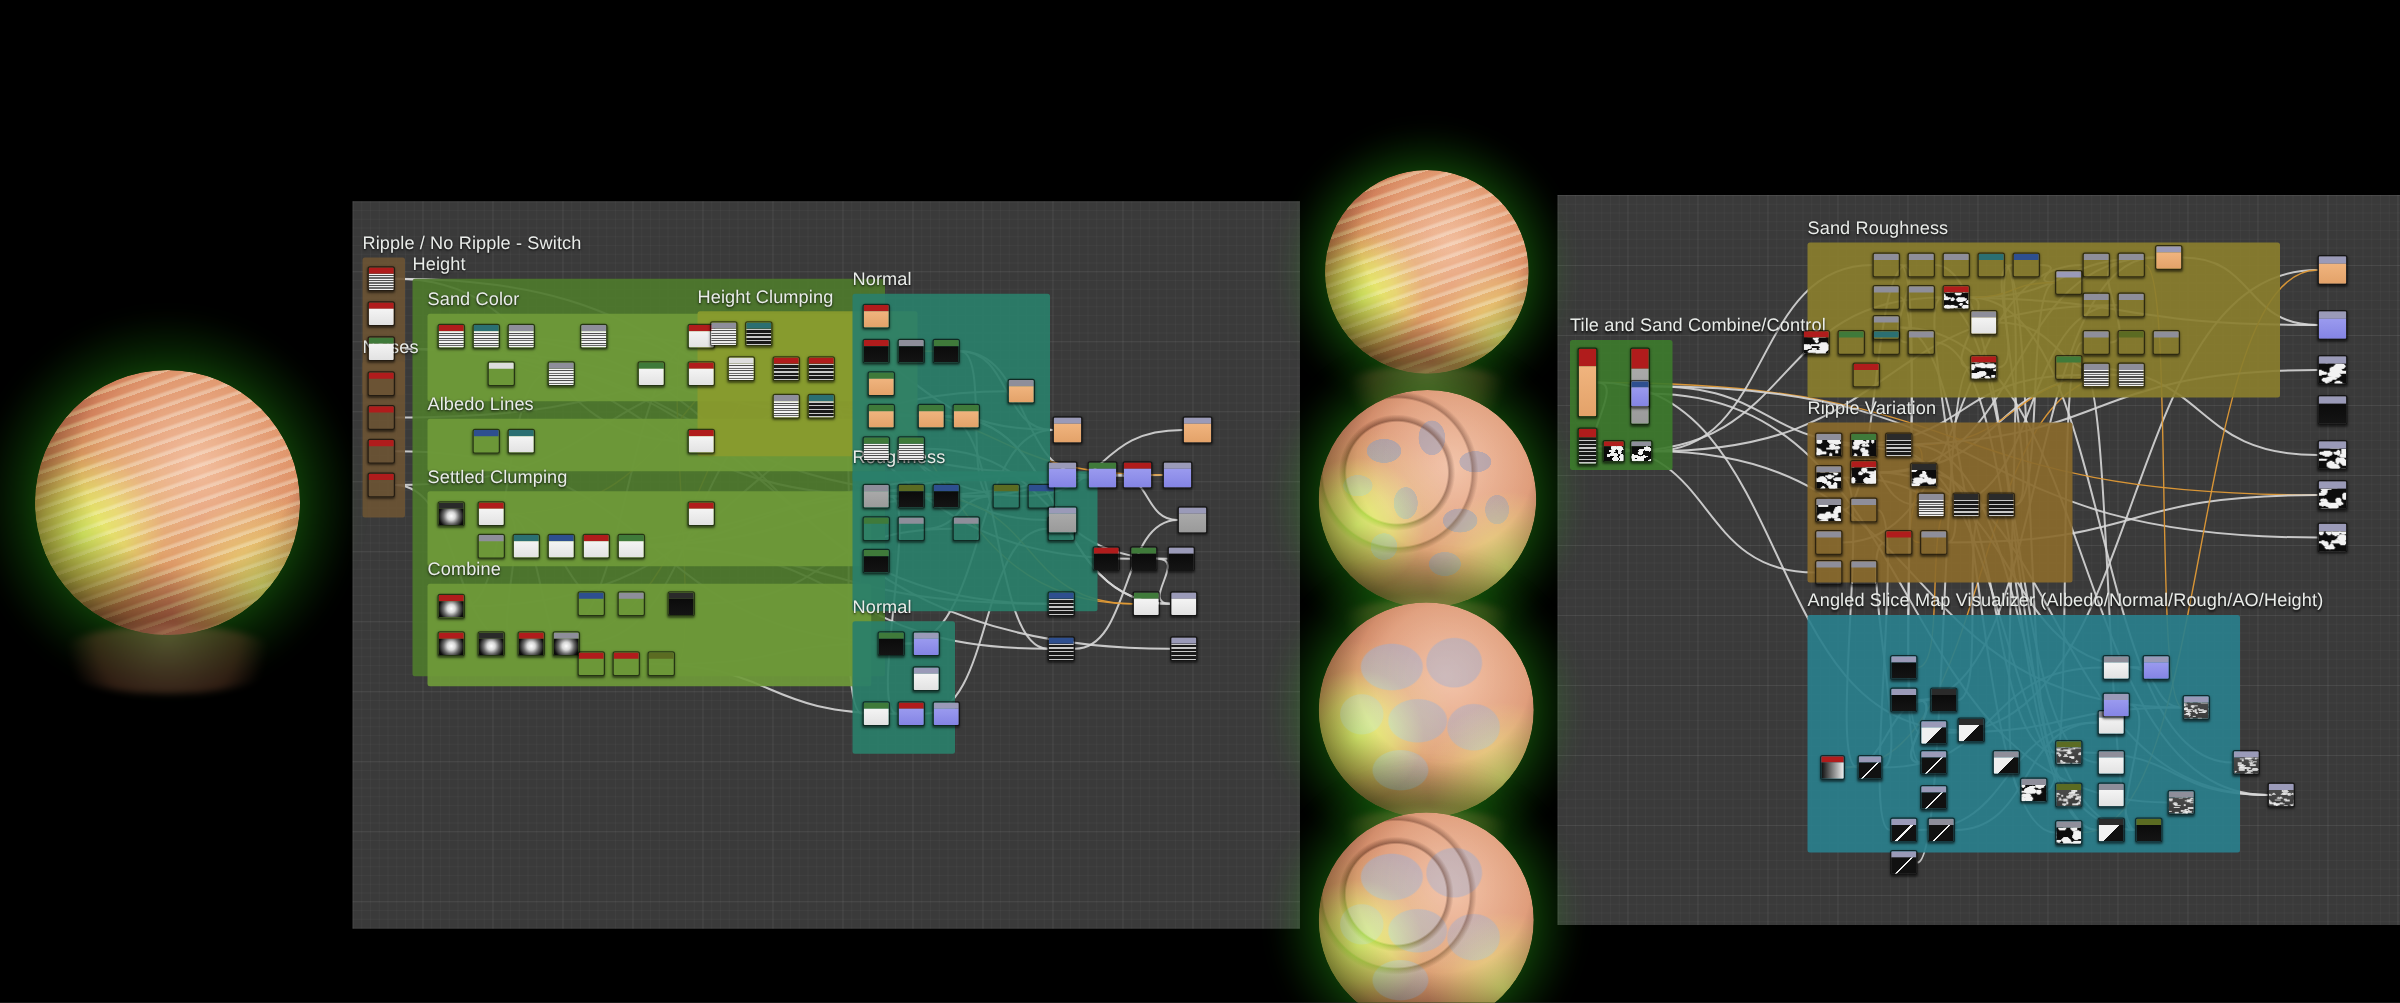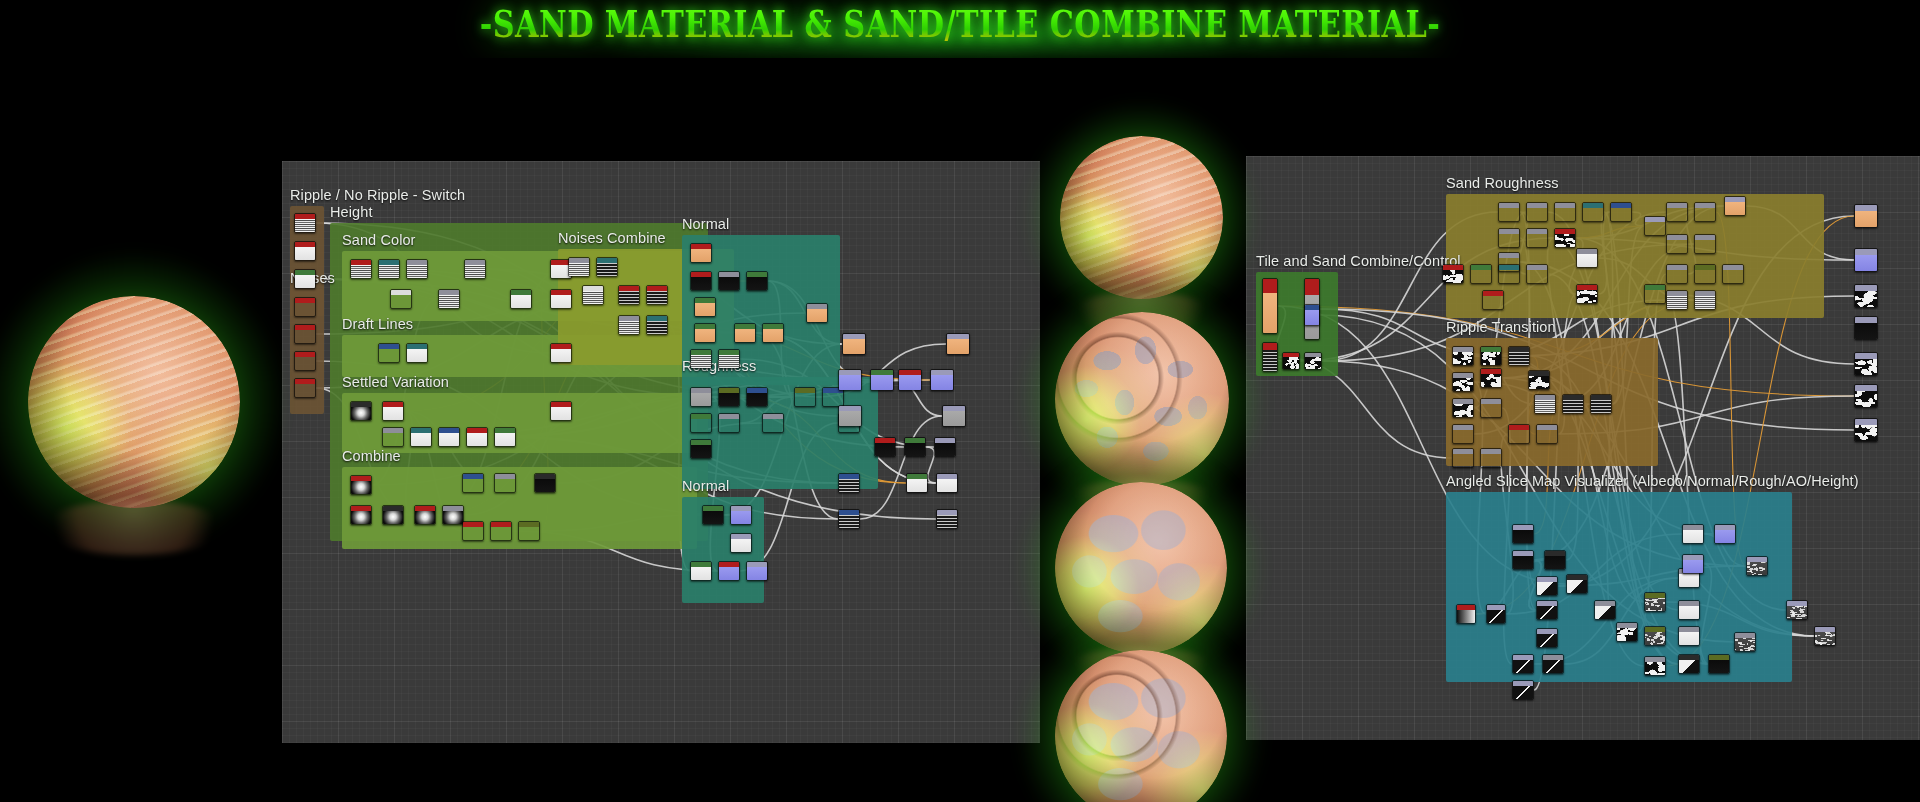--- a/index.html
+++ b/index.html
@@ -140,24 +140,20 @@
     border-radius:50%;
     filter:blur(3px); opacity:.34;
     background:
       radial-gradient(circle at 50% 20%, #d89a78 0%, #8a5238 55%, rgba(0,0,0,0) 78%);
   }
 </style>
 </head>
 <body>
 <div id="root">
 
-<div class="title-band">
-  <div class="title-glow"></div>
-  <div class="title-text">-SAND MATERIAL &amp; SAND/TILE COMBINE MATERIAL-</div>
-</div>
 
 <div class="canvas" id="canvas-left">
   <svg class="wire-layer" id="wires-left">
         <path d="M430,92 C454,92 412,198 436,198" fill="none" stroke="#e09a36" stroke-width="1.1" stroke-opacity="0.95"></path>
         <path d="M34,118 C263.9,118 222.1,172 452,172" fill="none" stroke="#d7d7d7" stroke-width="1.6" stroke-opacity="0.9"></path>
         <path d="M34,62 C162.70000000000002,62 139.29999999999998,192 268,192" fill="none" stroke="#d7d7d7" stroke-width="1.6" stroke-opacity="0.9"></path>
         <path d="M90,324 C126.30000000000001,324 119.69999999999999,138 156,138" fill="none" stroke="#d7d7d7" stroke-width="1.6" stroke-opacity="0.9"></path>
         <path d="M34,173 C255.10000000000002,173 214.89999999999998,120 436,120" fill="none" stroke="#d7d7d7" stroke-width="1.6" stroke-opacity="0.9"></path>
         <path d="M458,410 C511.9,410 502.1,262 556,262" fill="none" stroke="#d7d7d7" stroke-width="1.6" stroke-opacity="0.9"></path>
         <path d="M474,172 C573,172 555,322 654,322" fill="none" stroke="#d7d7d7" stroke-width="1.6" stroke-opacity="0.9"></path>
@@ -222,29 +218,29 @@
         <path d="M474,172 C573,172 555,322 654,322" fill="none" stroke="#d7d7d7" stroke-width="1.6" stroke-opacity="0.9"></path>
       </svg>
   <div id="frames-left">
         <div class="frame" style="left: 8px; top: 45px; width: 34px; height: 110px; background: rgb(107, 84, 52); opacity: 0.92;"></div>
         <div class="frame-label" style="left: 8px; top: 26px;">Ripple / No Ripple - Switch</div>
         <div class="frame" style="left: 48px; top: 62px; width: 378px; height: 318px; background: rgb(78, 122, 44); opacity: 0.92;"></div>
         <div class="frame-label" style="left: 48px; top: 43px;">Height</div>
         <div class="frame" style="left: 60px; top: 90px; width: 355px; height: 70px; background: rgb(111, 154, 58); opacity: 0.92;"></div>
         <div class="frame-label" style="left: 60px; top: 71px;">Sand Color</div>
         <div class="frame" style="left: 60px; top: 174px; width: 355px; height: 42px; background: rgb(111, 154, 58); opacity: 0.92;"></div>
-        <div class="frame-label" style="left: 60px; top: 155px;">Draft Lines</div>
+        <div class="frame-label" style="left: 60px; top: 155px;">Albedo Lines</div>
         <div class="frame" style="left: 60px; top: 232px; width: 355px; height: 60px; background: rgb(111, 154, 58); opacity: 0.92;"></div>
-        <div class="frame-label" style="left: 60px; top: 213px;">Settled Variation</div>
+        <div class="frame-label" style="left: 60px; top: 213px;">Settled Clumping</div>
         <div class="frame" style="left: 60px; top: 306px; width: 355px; height: 82px; background: rgb(111, 154, 58); opacity: 0.92;"></div>
         <div class="frame-label" style="left: 60px; top: 287px;">Combine</div>
         <div class="frame" style="left: 8px; top: 128px; width: 34px; height: 125px; background: rgb(107, 84, 52); opacity: 0.92;"></div>
         <div class="frame-label" style="left: 8px; top: 109px;">Noises</div>
         <div class="frame" style="left: 276px; top: 88px; width: 176px; height: 116px; background: rgb(138, 155, 46); opacity: 0.92;"></div>
-        <div class="frame-label" style="left: 276px; top: 69px;">Noises Combine</div>
+        <div class="frame-label" style="left: 276px; top: 69px;">Height Clumping</div>
         <div class="frame" style="left: 400px; top: 74px; width: 158px; height: 150px; background: rgb(42, 127, 106); opacity: 0.92;"></div>
         <div class="frame-label" style="left: 400px; top: 55px;">Normal</div>
         <div class="frame" style="left: 400px; top: 216px; width: 196px; height: 112px; background: rgb(42, 127, 106); opacity: 0.92;"></div>
         <div class="frame-label" style="left: 400px; top: 197px;">Roughness</div>
         <div class="frame" style="left: 400px; top: 336px; width: 82px; height: 106px; background: rgb(42, 127, 106); opacity: 0.92;"></div>
         <div class="frame-label" style="left: 400px; top: 317px;">Normal</div>
       </div>
   <div id="nodes-left">
         <div class="node" style="left: 12px; top: 52px; width: 22px; height: 20px;">
           <div class="bar" style="background: rgb(176, 28, 28);"></div>
@@ -678,21 +674,21 @@
         <path d="M470,56 C494,56 476,410 500,410" fill="none" stroke="#e09a36" stroke-width="1.1" stroke-opacity="0.95"></path>
         <path d="M274,56 C298,56 266,454 290,454" fill="none" stroke="#d7d7d7" stroke-width="1.6" stroke-opacity="0.9"></path>
         <path d="M228,252 C256.6,252 251.4,56 280,56" fill="none" stroke="#d7d7d7" stroke-width="1.6" stroke-opacity="0.9"></path>
       </svg>
   <div id="frames-right">
         <div class="frame" style="left: 200px; top: 38px; width: 378px; height: 124px; background: rgb(138, 126, 46); opacity: 0.92;"></div>
         <div class="frame-label" style="left: 200px; top: 19px;">Sand Roughness</div>
         <div class="frame" style="left: 10px; top: 116px; width: 82px; height: 104px; background: rgb(61, 122, 44); opacity: 0.92;"></div>
         <div class="frame-label" style="left: 10px; top: 97px;">Tile and Sand Combine/Control</div>
         <div class="frame" style="left: 200px; top: 182px; width: 212px; height: 128px; background: rgb(138, 106, 44); opacity: 0.92;"></div>
-        <div class="frame-label" style="left: 200px; top: 163px;">Ripple Transition</div>
+        <div class="frame-label" style="left: 200px; top: 163px;">Ripple Variation</div>
         <div class="frame" style="left: 200px; top: 336px; width: 346px; height: 190px; background: rgb(42, 127, 140); opacity: 0.92;"></div>
         <div class="frame-label" style="left: 200px; top: 317px;">Angled Slice Map Visualizer (Albedo/Normal/Rough/AO/Height)</div>
       </div>
   <div id="nodes-right">
         <div class="node" style="left: 16px; top: 122px; width: 16px; height: 56px;">
           <div class="bar" style="background: rgb(176, 28, 28);"></div>
           <div class="body" style="background: linear-gradient(rgb(240, 180, 126), rgb(227, 162, 105)) 0% 0% / cover;"></div>
         </div>
         <div class="node" style="left: 58px; top: 122px; width: 16px; height: 62px;">
           <div class="bar" style="background: rgb(176, 28, 28);"></div>

